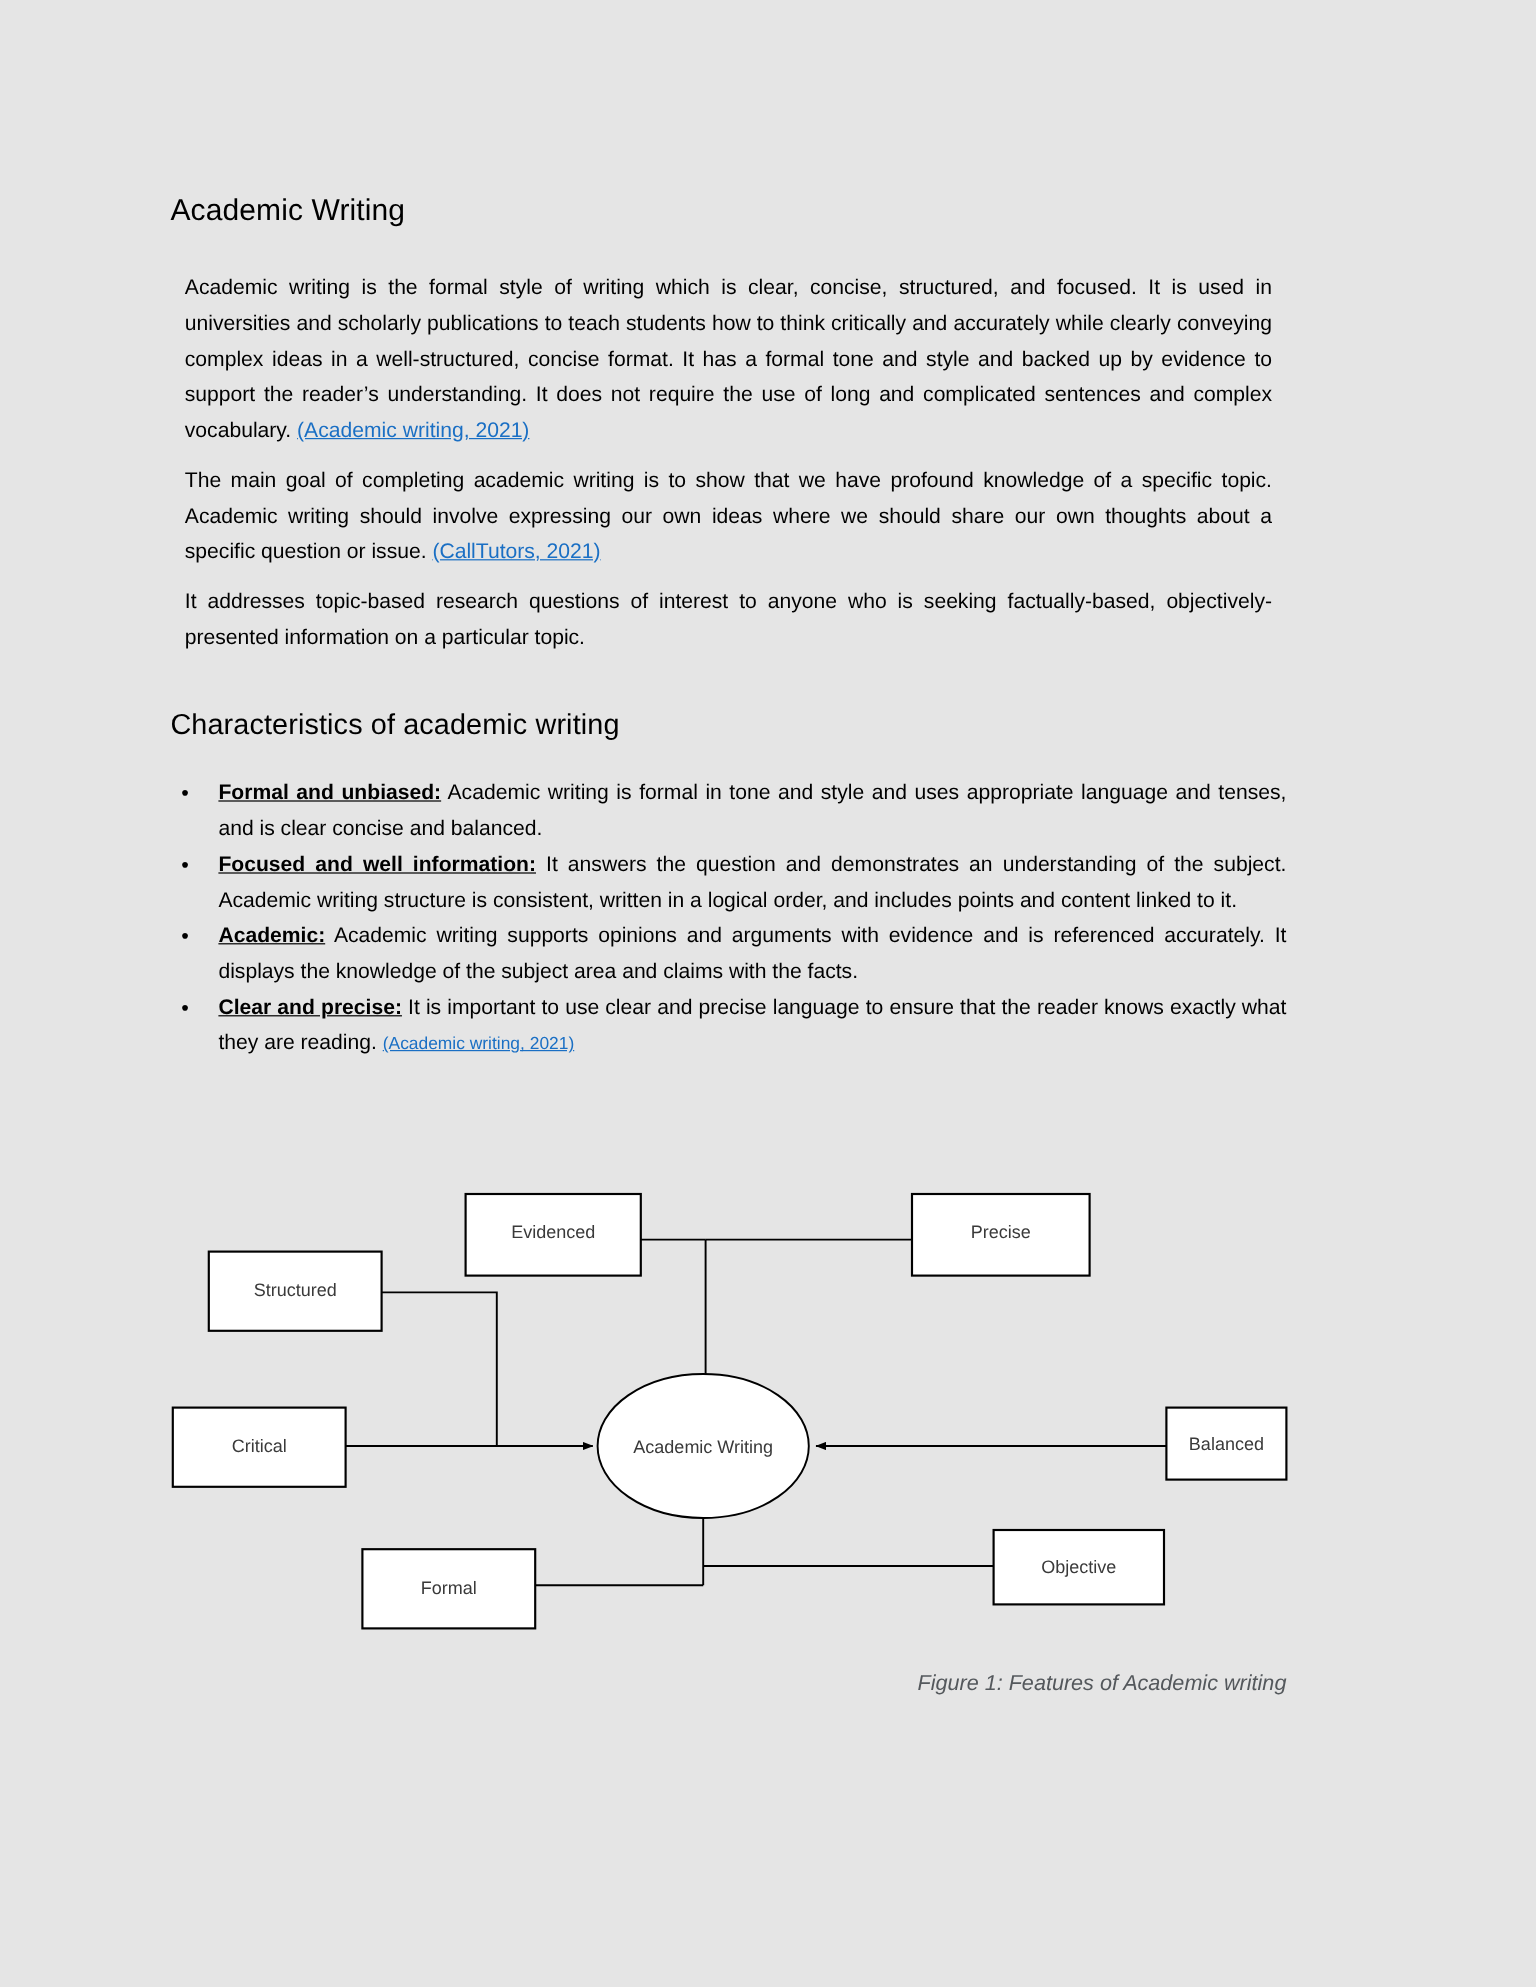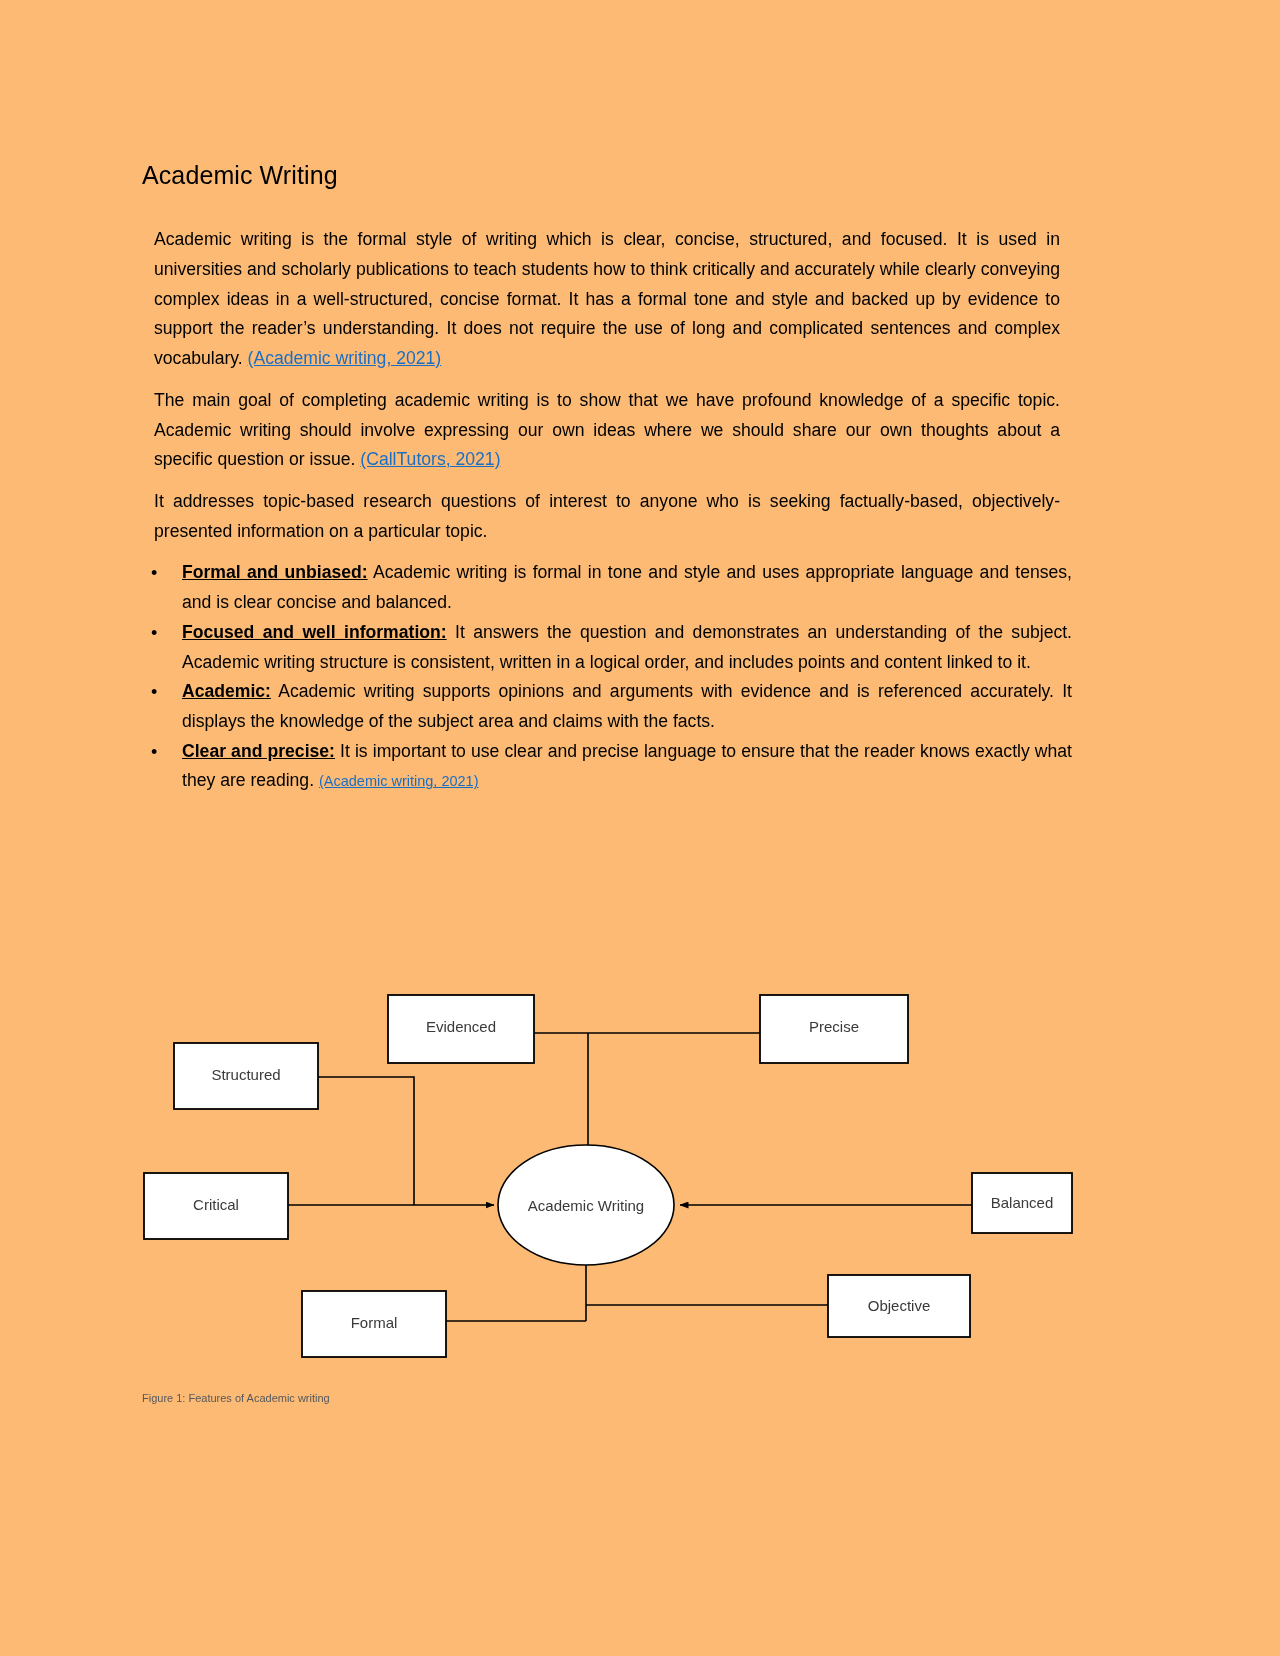--- a/index.html
+++ b/index.html
@@ -4,21 +4,21 @@
 <style>
   html, body {
     margin: 0;
     padding: 0;
     background: #ffffff;
   }
   .page {
     position: relative;
     width: 1280px;
     height: 1656px;
-    background: #fdba74;
+    background: #e5e5e5;
     font-family: "Liberation Sans", sans-serif;
     color: #000000;
     overflow: hidden;
   }
   .content {
     position: absolute;
     left: 142px;
     top: 160px;
     width: 930px;
   }
@@ -81,22 +81,23 @@
     left: 142px;
     top: 985px;
     width: 940px;
     height: 420px;
   }
   .figure-caption {
     position: absolute;
     left: 142px;
     top: 1392px;
     width: 930px;
-    text-align: left;
-    font-size: 11px;
+    text-align: right;
+    font-style: italic;
+    font-size: 18px;
     color: #54585c;
   }
   svg.diagram {
     display: block;
   }
   .node-label {
     font-family: "Liberation Sans", sans-serif;
     font-size: 15px;
     fill: #3a3a3a;
   }
@@ -109,20 +110,21 @@
   <div class="content">
 
     <h1 class="doc-title">Academic Writing</h1>
 
     <p class="body-para"><span>Academic writing is the formal style of writing which is clear, concise, structured, and focused. It is used in universities and scholarly publications to teach students how to think critically and accurately while clearly conveying complex ideas in a well-structured, concise format. It has a formal tone and style and backed up by evidence to support the reader’s understanding. It does not require the use of long and complicated sentences and complex vocabulary. </span><span class="cite">(Academic writing, 2021)</span></p>
 
     <p class="body-para"><span>The main goal of completing academic writing is to show that we have profound knowledge of a specific topic. Academic writing should involve expressing our own ideas where we should share our own thoughts about a specific question or issue. </span><span class="cite">(CallTutors, 2021)</span></p>
 
     <p class="body-para"><span>It addresses topic-based research questions of interest to anyone who is seeking factually-based, objectively-presented information on a particular topic.</span></p>
 
+    <h2 class="section-title">Characteristics of academic writing</h2>
 
     <ul class="char-list">
       <li>
         <span class="bullet-dot">•</span><b>Formal and unbiased:</b><span> Academic writing is formal in tone and style and uses appropriate language and tenses, and is clear concise and balanced.</span>
       </li>
       <li>
         <span class="bullet-dot">•</span><b>Focused and well information:</b><span> It answers the question and demonstrates an understanding of the subject. Academic writing structure is consistent, written in a logical order, and includes points and content linked to it.</span>
       </li>
       <li>
         <span class="bullet-dot">•</span><b>Academic:</b><span> Academic writing supports opinions and arguments with evidence and is referenced accurately. It displays the knowledge of the subject area and claims with the facts.</span>

